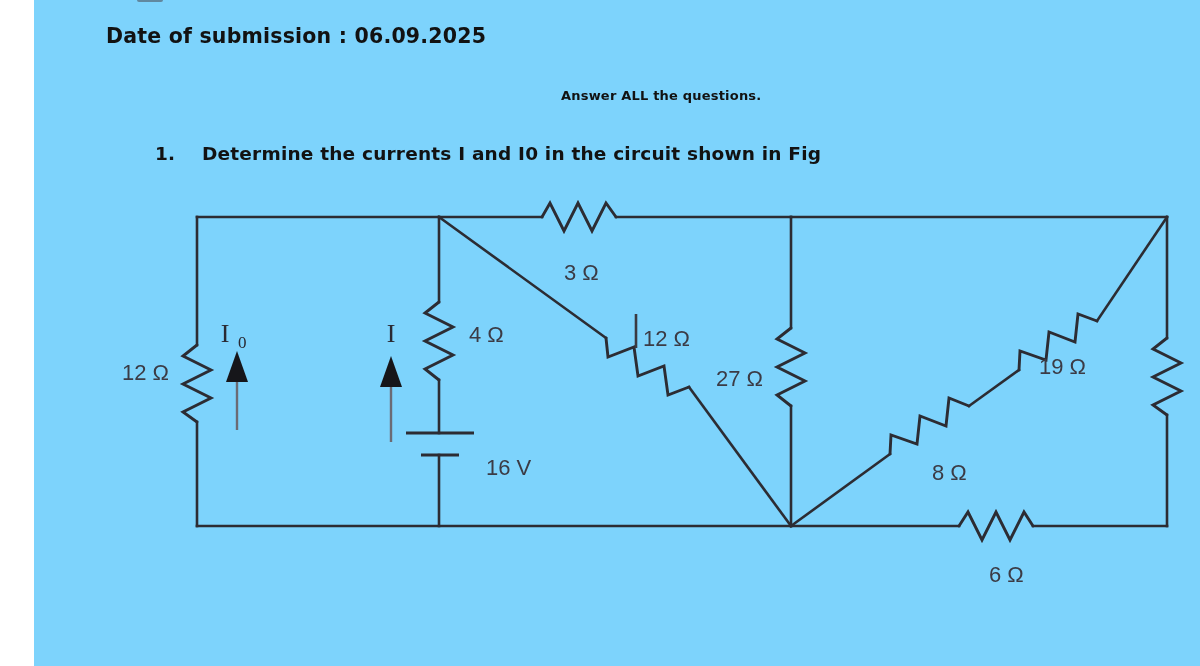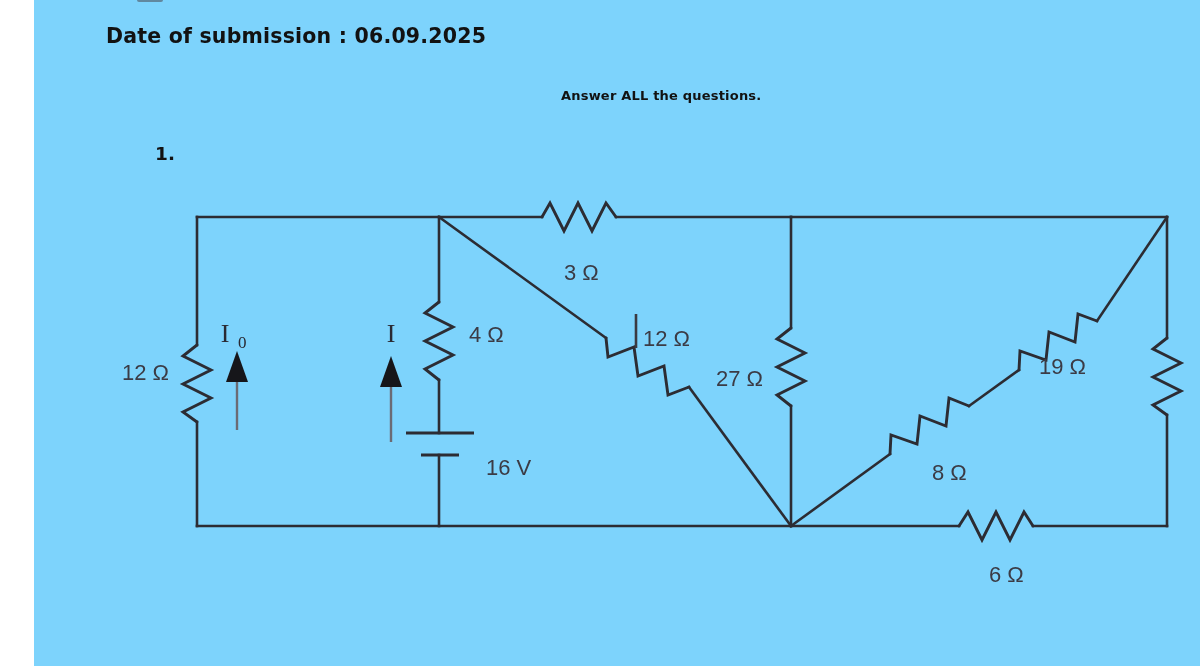--- a/index.html
+++ b/index.html
@@ -133,20 +133,21 @@
 <div id="page">
 
   <div id="top-clip"></div>
 
   <div id="date-line" class="hand">Date of submission : 06.09.2025</div>
 
   <div id="answer-all" class="hand">Answer ALL the questions.</div>
 
   <div id="q-number" class="hand">1.</div>
 
+  <div id="q-text" class="hand">Determine the currents I and I0 in the circuit shown in Fig</div>
 
   <div id="circuit-wrap">
     <svg id="circuit" viewBox="0 0 1200 420" xmlns="http://www.w3.org/2000/svg">
 
       <path class="wire" d="M163,27 L405,27"></path>
 
       <path class="wire" d="M405,27 L508,27"></path>
 
       <path class="res" d="M508,27 L516,13 L530,41 L544,13 L558,41 L572,13 L582,27"></path>
 

